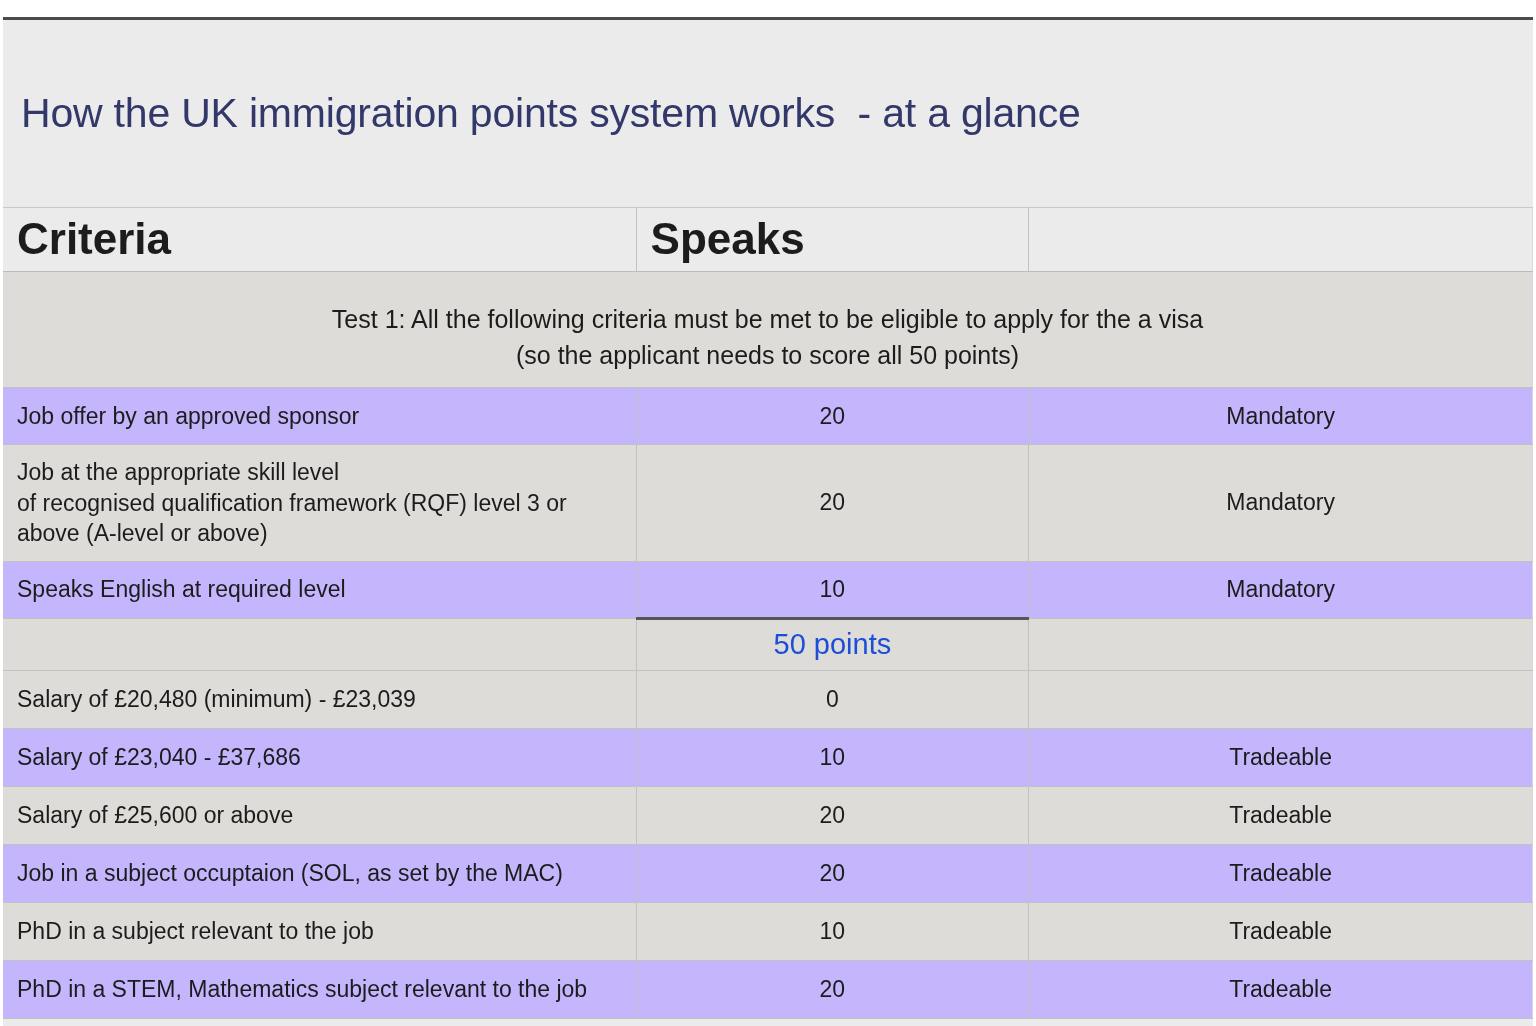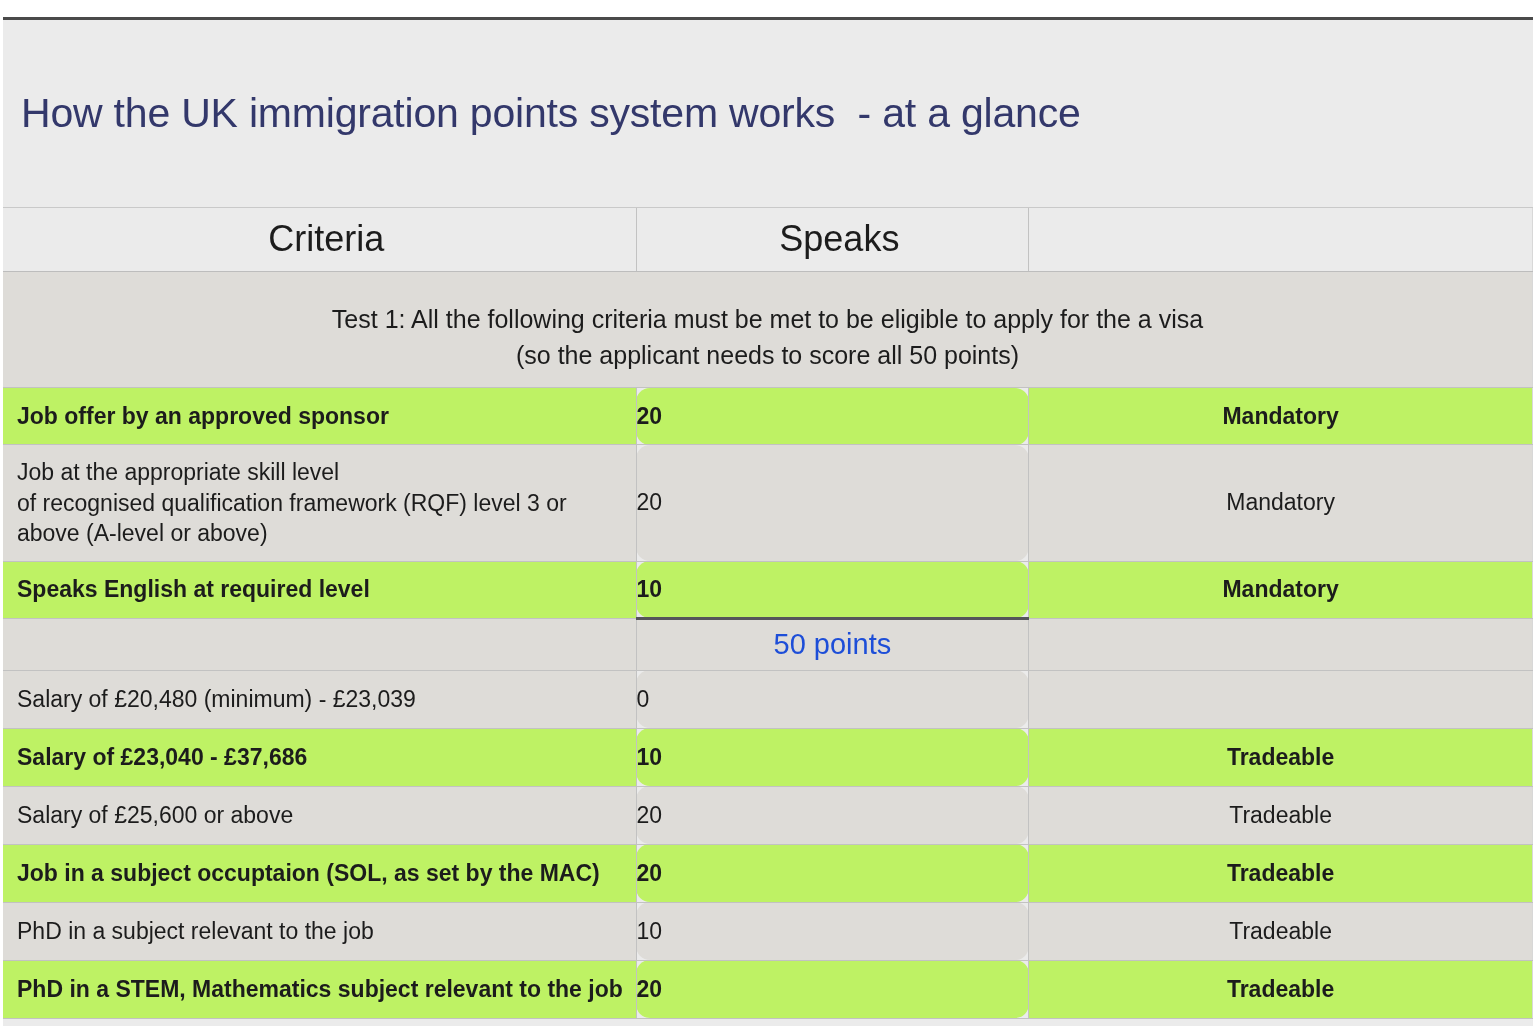--- a/index.html
+++ b/index.html
@@ -66,24 +66,24 @@
     box-sizing: border-box;
   }
   .tbl td:last-child, .tbl th:last-child {
     border-right: 1px solid #d8d8d8;
   }
 
   
   tr.head th {
     background: #ebebeb;
     height: 63px;
-    font-weight: 400;
-    font-size: 36px;
+    font-weight: 700;
+    font-size: 44px;
     color: #1c1c1c;
-    text-align: center;
+    text-align: left;
     padding-left: 14px;
     border-bottom: 1px solid #bdbdbd;
   }
   tr.head th.blank { border-right: 1px solid #d8d8d8; }
 
   
   tr.banner td {
     background: #dedcd8;
     text-align: center;
     font-size: 25px;
@@ -98,26 +98,26 @@
   tr.data td {
     font-size: 23px;
     color: #1c1c1c;
   }
   tr.data td.criteria {
     padding: 12px 12px 12px 14px;
     text-align: left;
     line-height: 1.33;
   }
   tr.data td.points {
-    border-radius: 14px;
+    text-align: center;
   }
   tr.data td.status {
     text-align: center;
   }
-  tr.data.light td { background: #bef264; font-weight: bold; }
+  tr.data.light td { background: #c4b5fd; }
   tr.data.dark  td { background: #dedcd8; }
 
   tr.r-tall td { height: 99px; }
   tr.r-norm td { height: 57px; }
   tr.r-mid  td { height: 58px; }
 
   
   tr.total td {
     background: #dedcd8;
     height: 52px;

